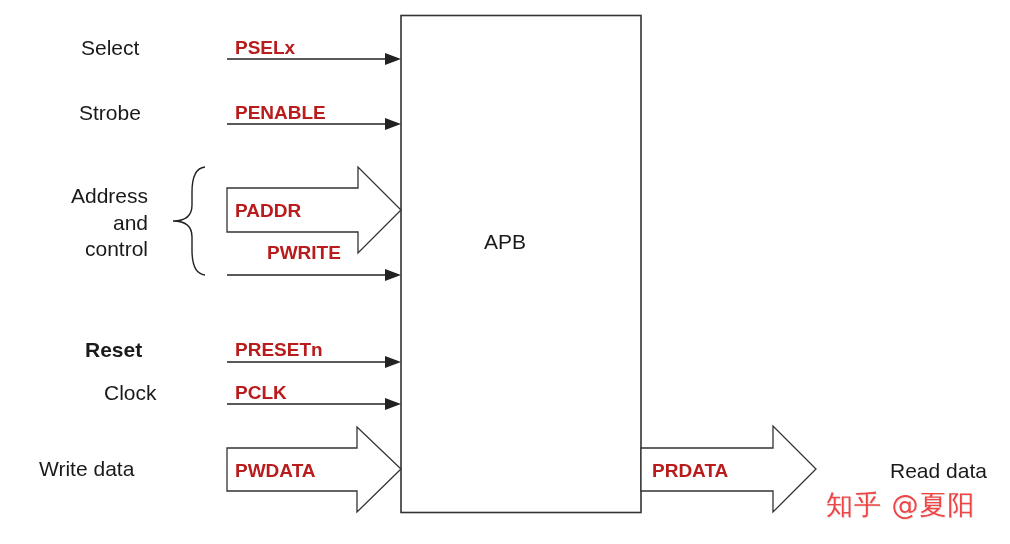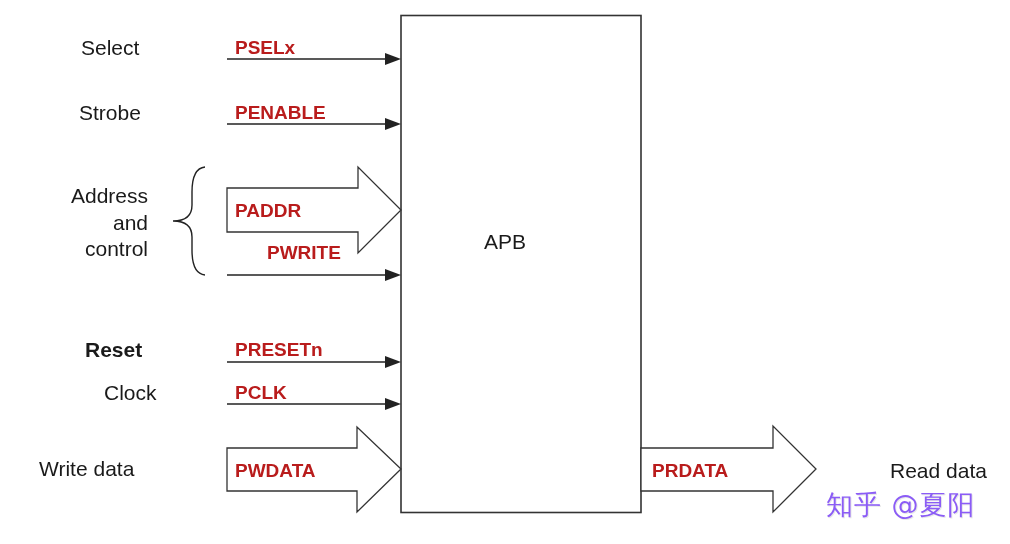--- a/index.html
+++ b/index.html
@@ -3,21 +3,21 @@
   <meta charset="utf-8">
   <style>
     html, body { margin: 0; padding: 0; background: #ffffff; }
     body { width: 1010px; height: 544px; position: relative; overflow: hidden;
            font-family: "Liberation Sans", sans-serif; color: #1a1a1a; }
     .lbl { position: absolute; font-size: 21px; line-height: 1; white-space: nowrap; }
     .lbl.right { text-align: right; }
     .sig { position: absolute; font-size: 19px; font-weight: bold; line-height: 1; white-space: nowrap; color: #b91c1c; }
     svg.diagram { position: absolute; left: 0; top: 0; }
     .box-text { position: absolute; left: 401px; width: 208px; text-align: center; font-size: 21px; line-height: 26px; }
-    .watermark { position: absolute; left: 826px; top: 487px; font-size: 27px; color: #8b5cf6;
+    .watermark { position: absolute; left: 826px; top: 487px; font-size: 27px; color: #ef4444;
                  font-family: "DejaVu Sans", sans-serif; letter-spacing: 1px; white-space: nowrap;
                  text-shadow: 1px 1px 0 #e8e8e8; }
   </style>
 </head>
 <body>
 
 <svg class="diagram" width="1010" height="544" viewBox="0 0 1010 544">
 
   <rect x="401" y="15.5" width="240" height="497" fill="#fff" stroke="#333" stroke-width="1.6"></rect>
 

